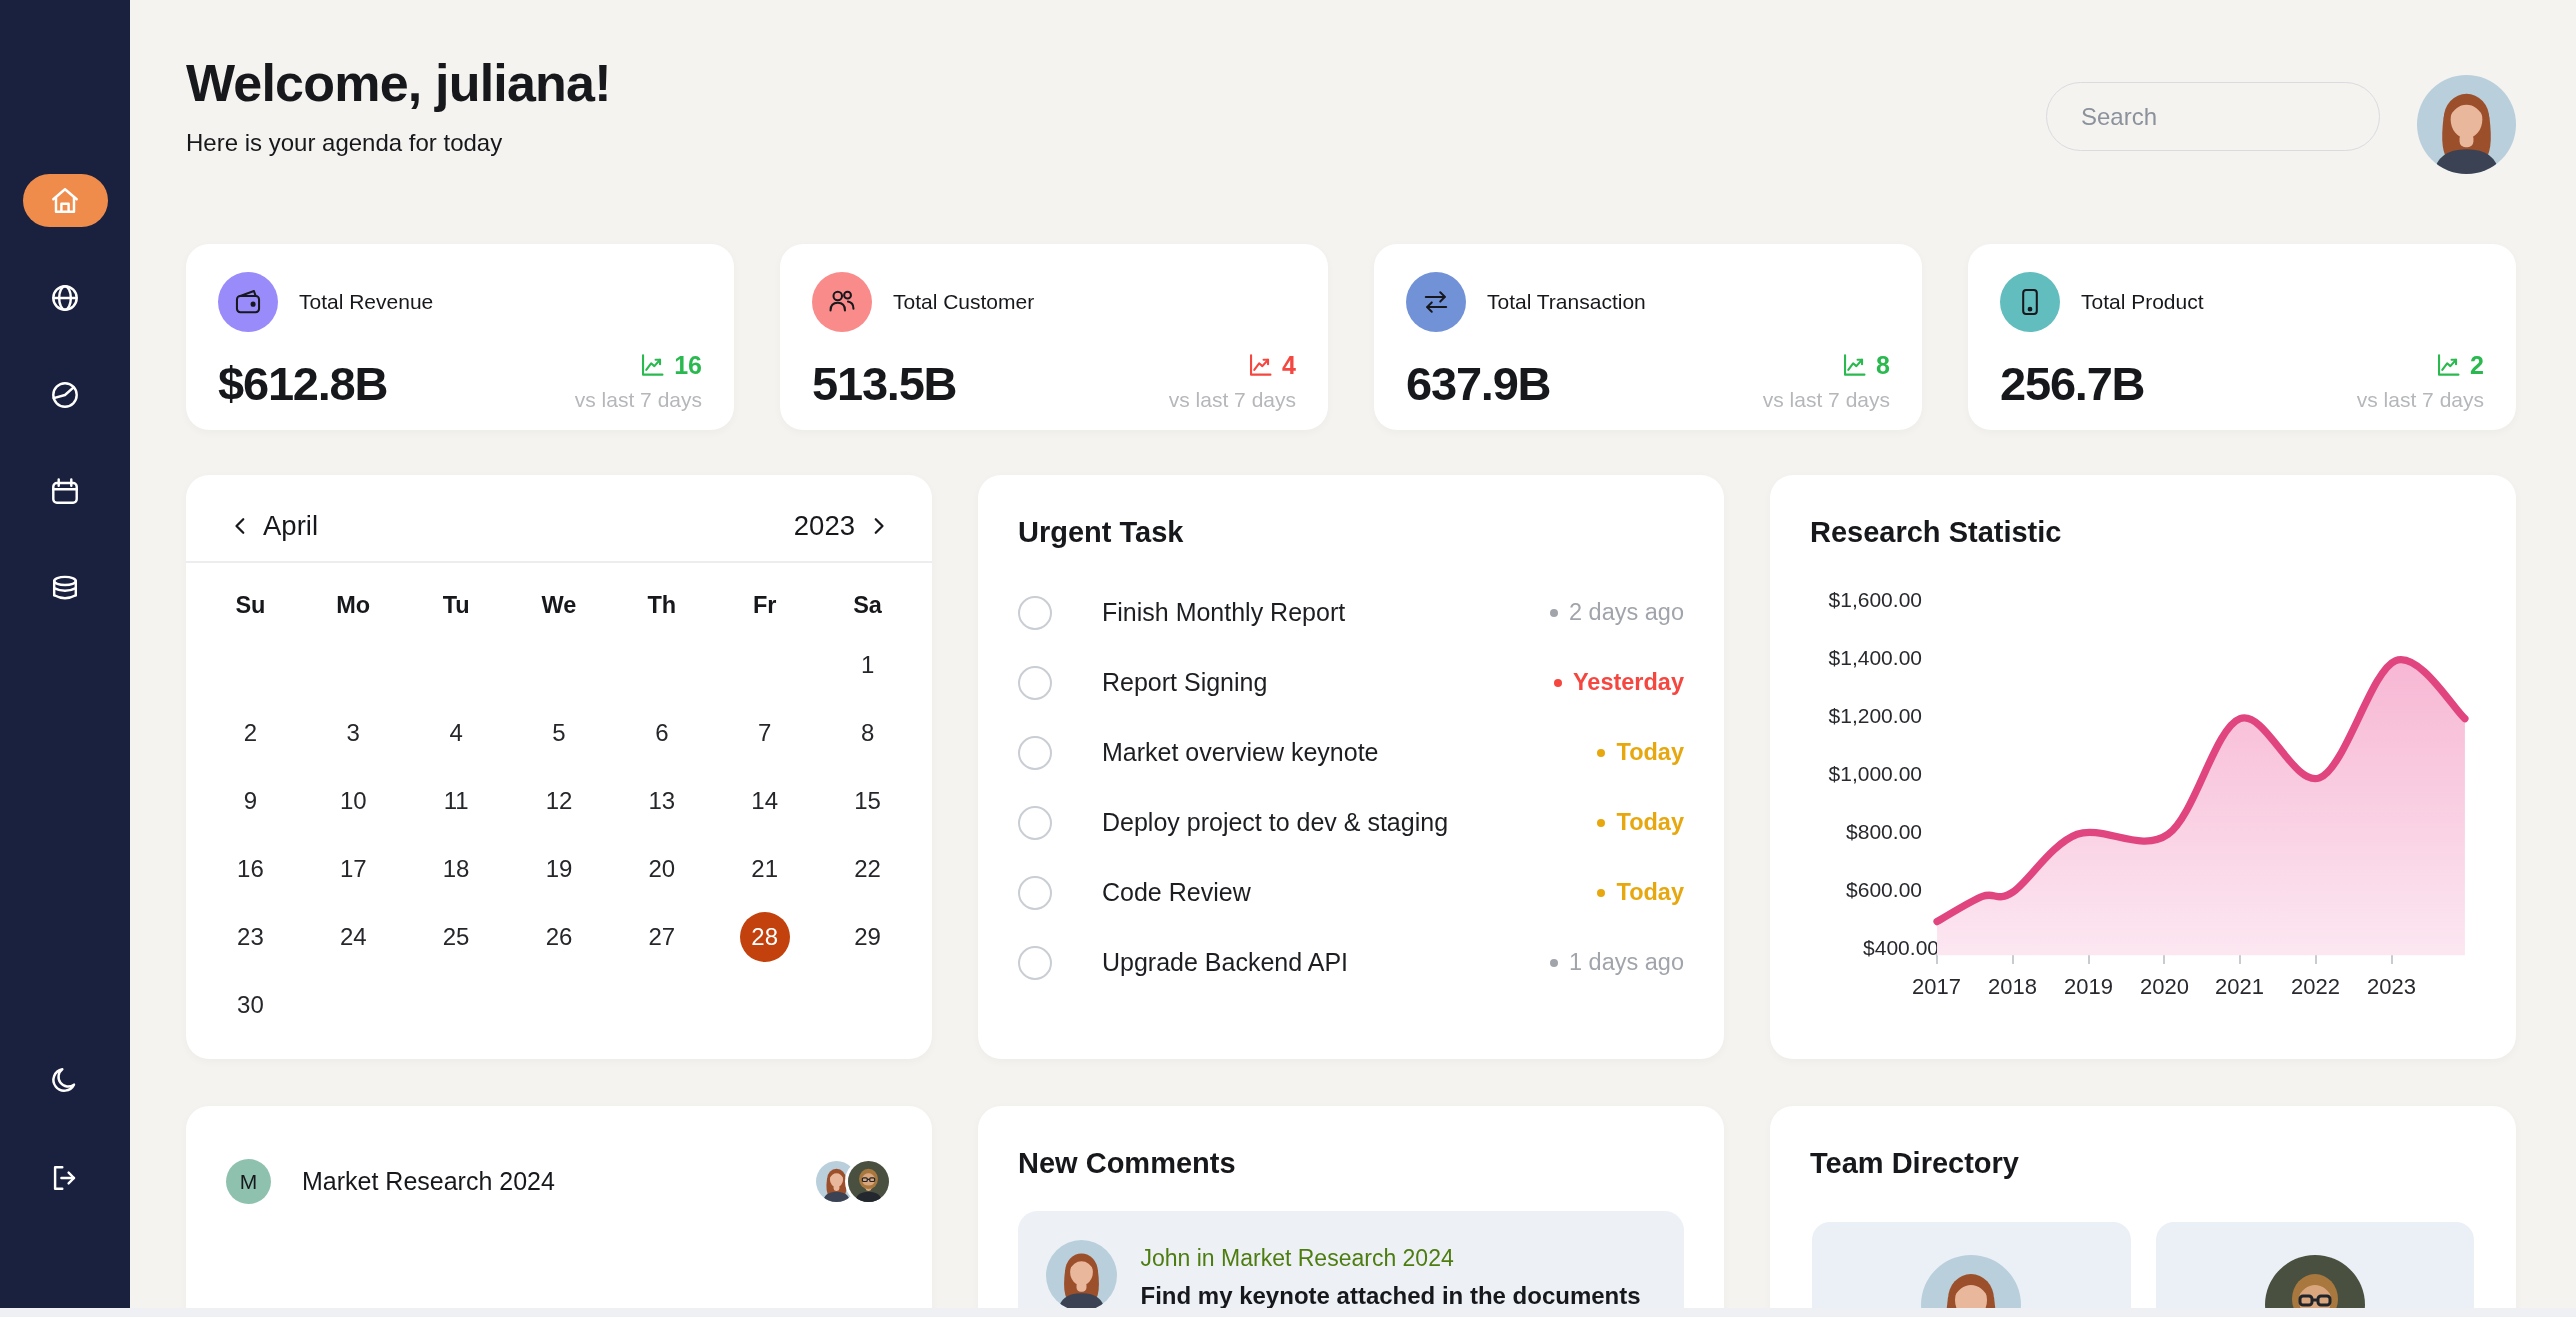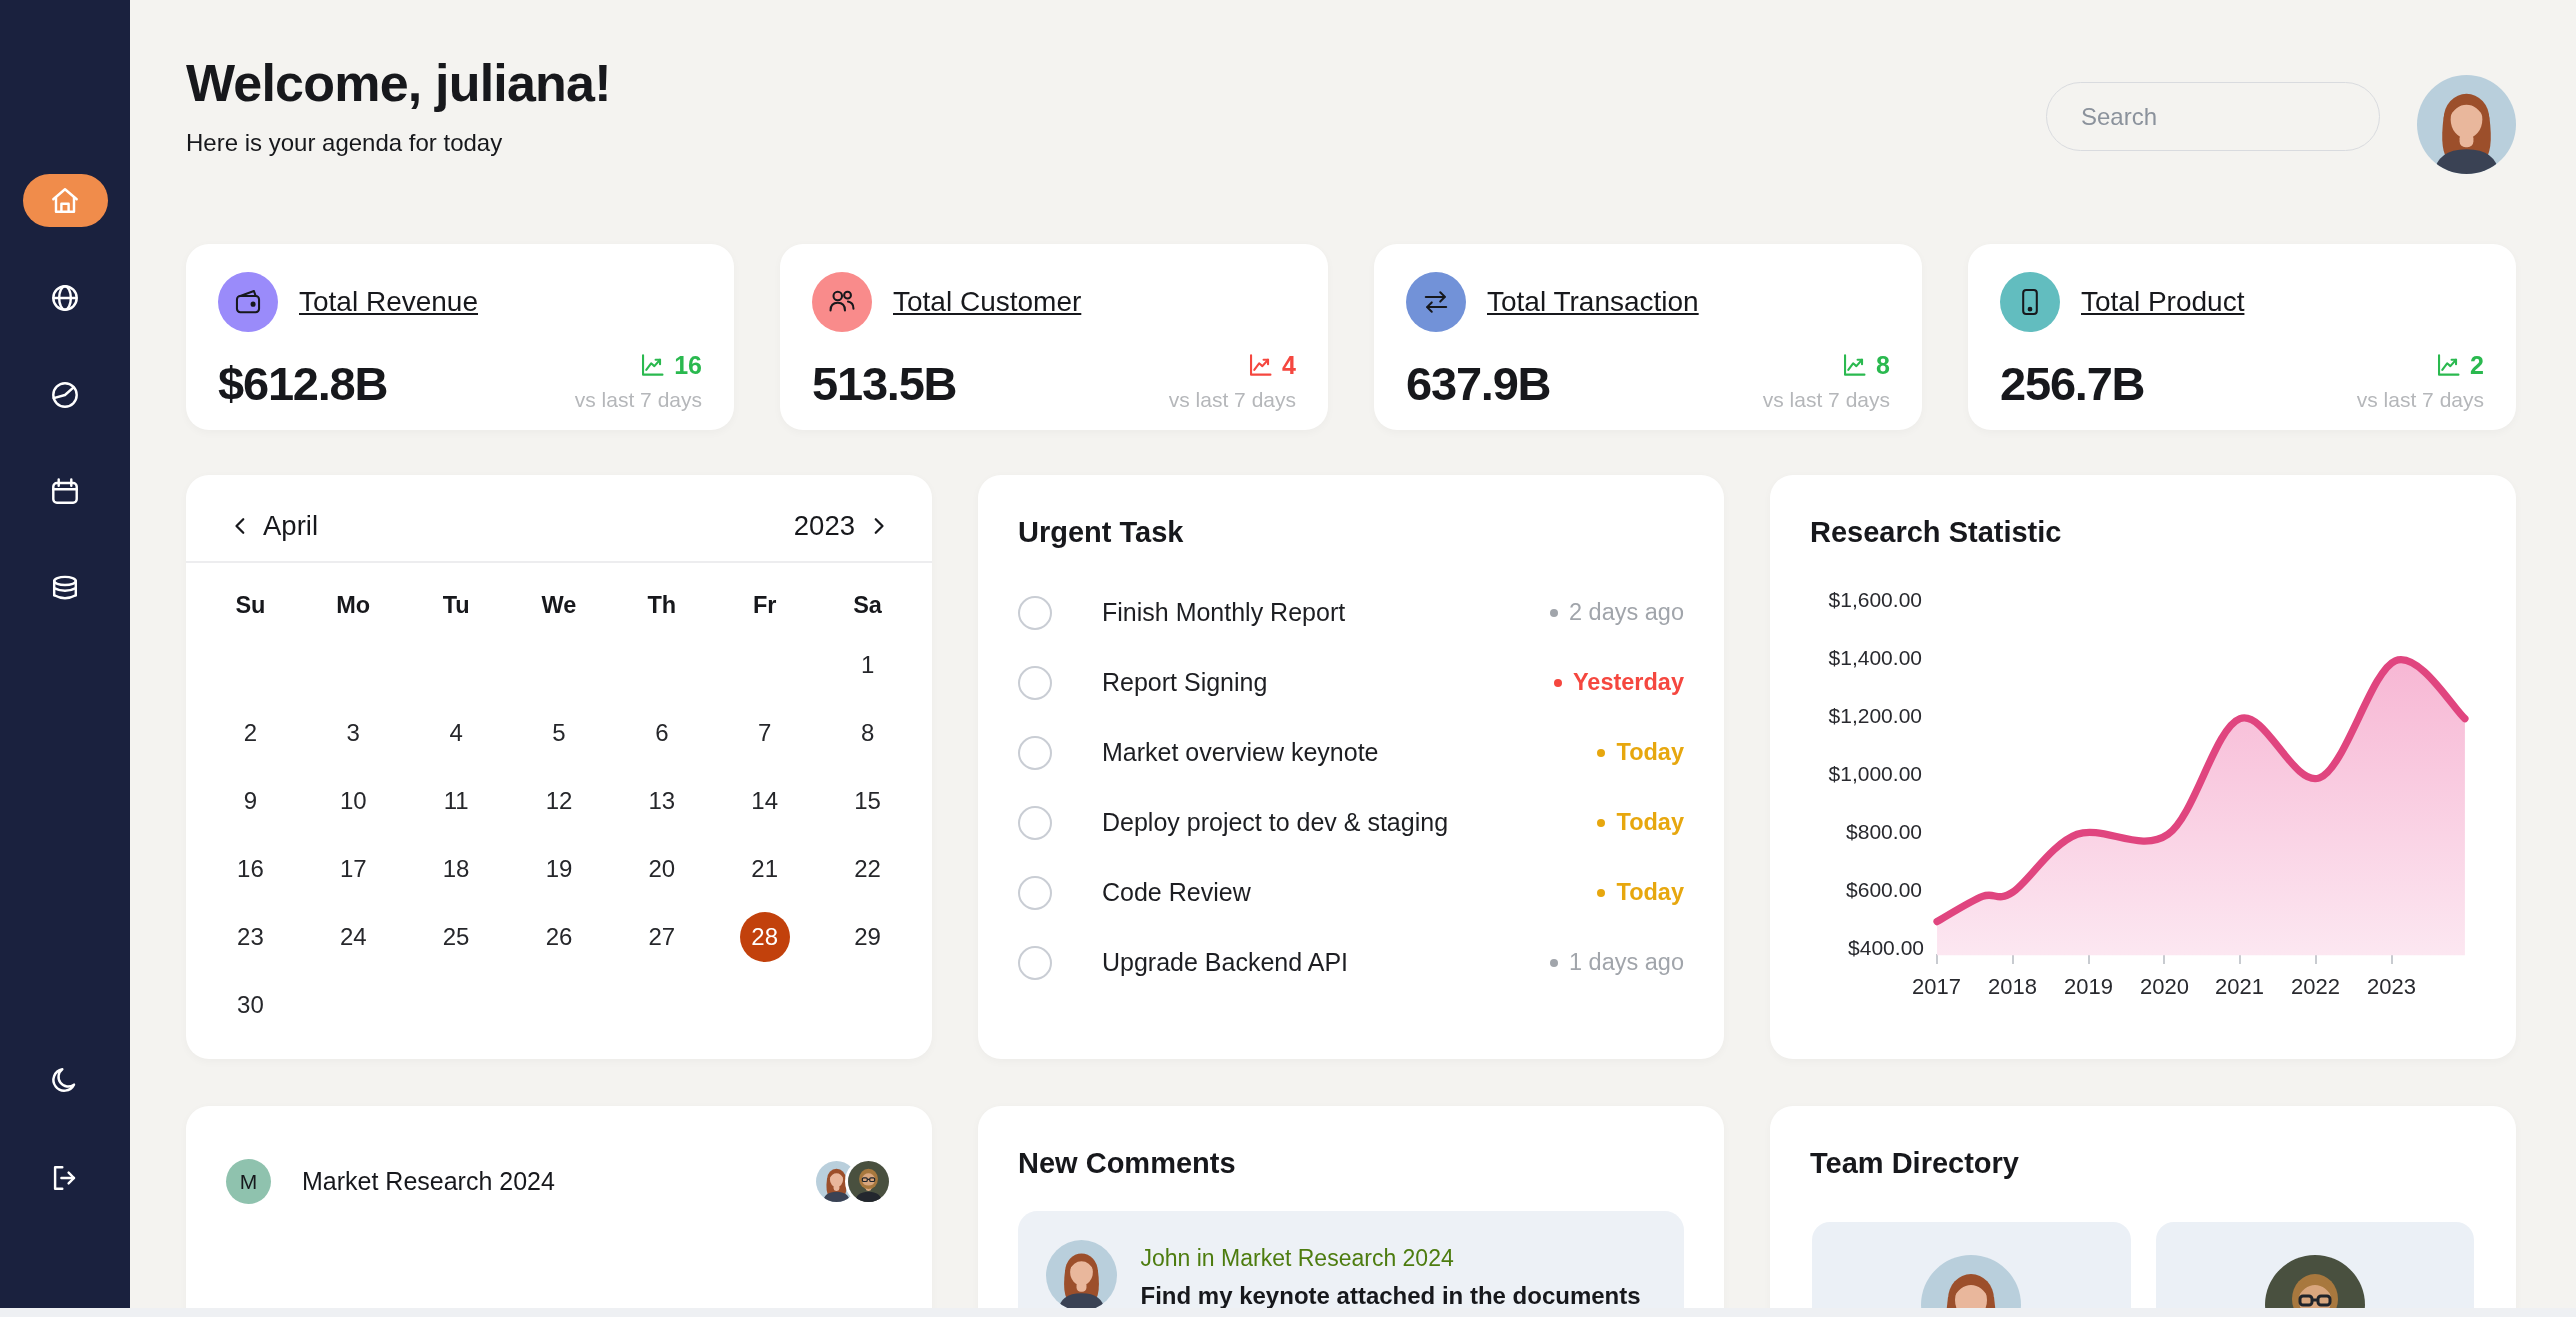--- a/index.html
+++ b/index.html
@@ -30,21 +30,21 @@
   .header-avatar { margin-left:37px; margin-top:22px; width:99px; height:99px; }
   .avatar { border-radius:50%; overflow:hidden; flex:none; }
   .avatar svg { display:block; width:100%; height:100%; }
   
   .stats-row { display:grid; grid-template-columns:repeat(4,1fr); gap:46px; margin-top:70px; }
   .stat-card { background:#fff; border-radius:23px; height:186px; padding:27.5px 32px 0 32px;
                box-shadow:0 2.4px 8px rgba(20,20,40,.03); }
   .stat-top { display:flex; align-items:center; gap:21px; }
   .stat-icon { width:60px; height:60px; border-radius:50%; display:flex; align-items:center; justify-content:center; }
   .stat-icon svg { width:34px; height:34px; stroke:#17181c; stroke-width:2.4; fill:none; stroke-linecap:round; stroke-linejoin:round; }
-  .stat-label { font-size:28px; font-weight:500;text-decoration:underline; }
+  .stat-label { font-size:21px; font-weight:500; }
   .stat-bottom { display:flex; margin-top:19.4px; align-items:flex-start; }
   .stat-value { font-size:47px; font-weight:700; letter-spacing:-1.2px; margin-top:4.9px; }
   .stat-right { margin-left:auto; text-align:right; }
   .trend { display:flex; align-items:center; justify-content:flex-end; gap:8px; font-size:25px; font-weight:700; }
   .trend svg { width:27.5px; height:27.5px; stroke:currentColor; stroke-width:2.6; fill:none; stroke-linecap:round; stroke-linejoin:round; }
   .period { margin-top:8px; font-size:21px; color:#b5b7ba; }
   
   .mid-row { display:grid; grid-template-columns:repeat(3,1fr); gap:46px; margin-top:45px; }
   .bottom-row { display:grid; grid-template-columns:repeat(3,1fr); gap:46px; margin-top:47px; }
   .card { background:#fff; border-radius:23px; position:relative; box-shadow:0 2.4px 8px rgba(20,20,40,.03); }
@@ -509,21 +509,21 @@
 
     <article class="card">
       <h2 class="section-title">Research Statistic</h2>
       <div class="chart-layer" id="chart-layer">
           <div class="chart-ylabel" style="top: 113px; left: 0px;">$1,600.00</div>
           <div class="chart-ylabel" style="top: 171px; left: 0px;">$1,400.00</div>
           <div class="chart-ylabel" style="top: 229px; left: 0px;">$1,200.00</div>
           <div class="chart-ylabel" style="top: 287px; left: 0px;">$1,000.00</div>
           <div class="chart-ylabel" style="top: 345px; left: 0px;">$800.00</div>
           <div class="chart-ylabel" style="top: 403px; left: 0px;">$600.00</div>
-          <div class="chart-ylabel" style="top: 461px; left: 2px;">$400.00</div>
+          <div class="chart-ylabel" style="top: 461px; left: 17px;">$400.00</div>
           <div class="chart-tick" style="left: 166px; top: 479px;"></div>
           <div class="chart-xlabel" style="left: 126px; top: 499px;">2017</div>
           <div class="chart-tick" style="left: 242px; top: 479px;"></div>
           <div class="chart-xlabel" style="left: 202px; top: 499px;">2018</div>
           <div class="chart-tick" style="left: 318px; top: 479px;"></div>
           <div class="chart-xlabel" style="left: 278px; top: 499px;">2019</div>
           <div class="chart-tick" style="left: 393px; top: 479px;"></div>
           <div class="chart-xlabel" style="left: 354px; top: 499px;">2020</div>
           <div class="chart-tick" style="left: 469px; top: 479px;"></div>
           <div class="chart-xlabel" style="left: 429px; top: 499px;">2021</div>

